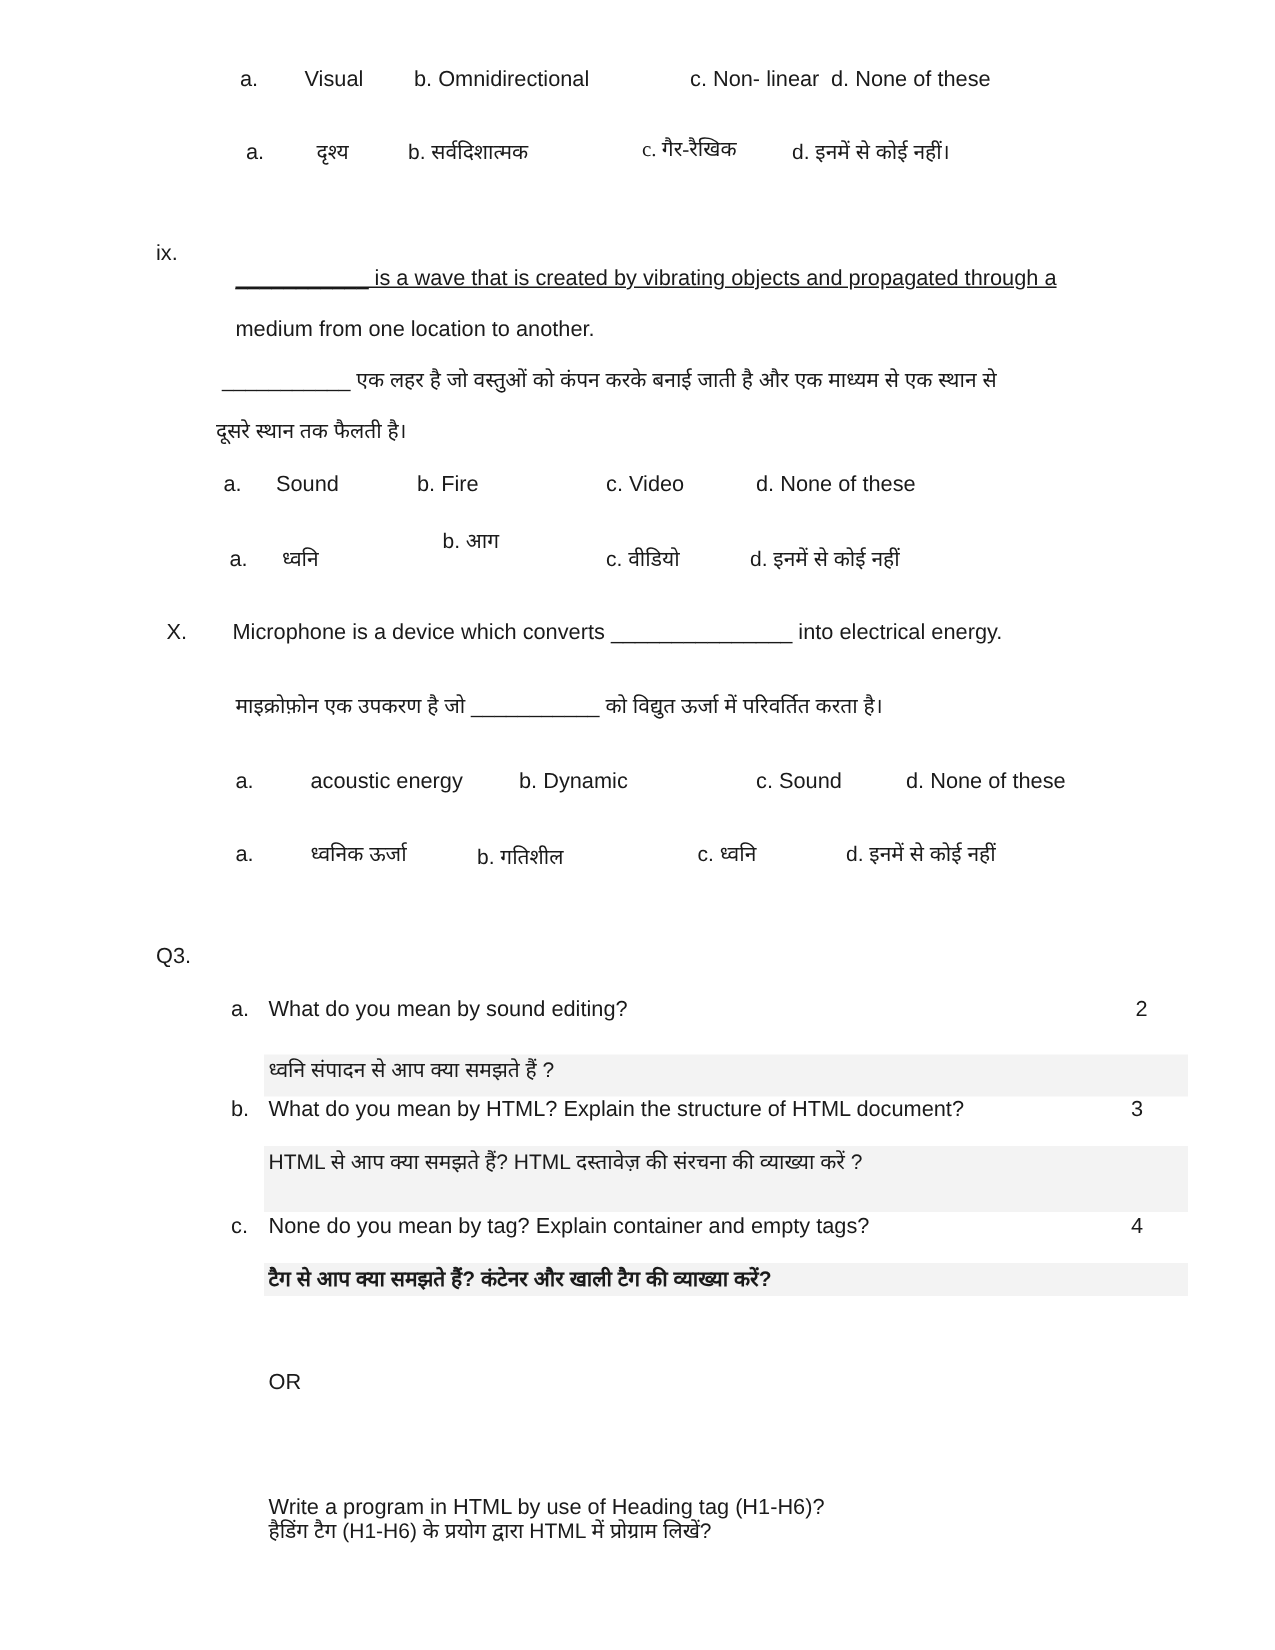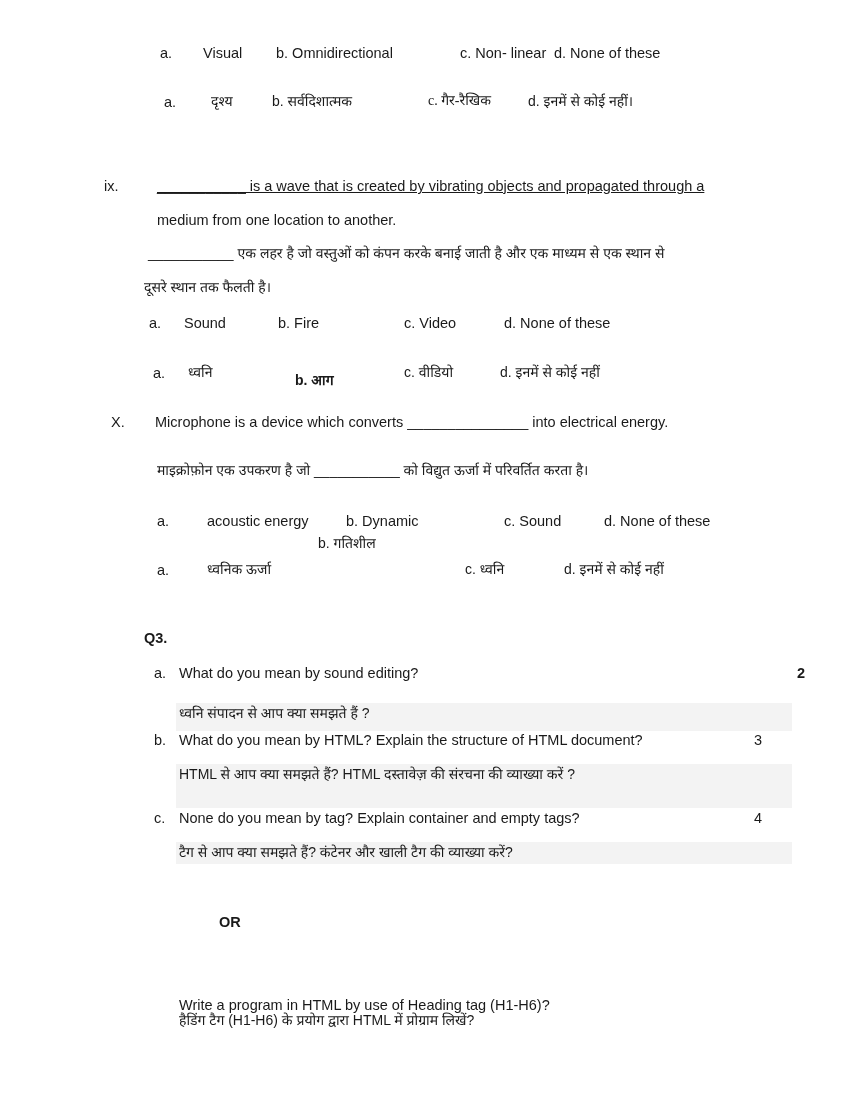--- a/index.html
+++ b/index.html
@@ -3,21 +3,21 @@
 <meta charset="utf-8">
 <style>
   html, body { margin: 0; padding: 0; background: #ffffff; }
   body {
     width: 850px; height: 1100px; position: relative; overflow: hidden;
     font-family: "Liberation Sans", "DejaVu Sans", sans-serif;
     font-size: 14.5px; color: #1a1a1a;
   }
   .abs { position: absolute; white-space: nowrap; line-height: 1; }
   .shade { position: absolute; background: #f3f3f3; }
-  .bold { font-weight: bold; margin-left: 40px; }
+  .bold { font-weight: normal; }
   .hi { font-size: 14px; }
 </style>
 </head>
 <body>
 
 <div>
   <span class="abs" style="left:160px;top:46px;">a.</span>
   <span class="abs" style="left:203px;top:46px;">Visual</span>
   <span class="abs" style="left:276px;top:46px;">b. Omnidirectional</span>
   <span class="abs" style="left:460px;top:46px;">c. Non- linear</span>
@@ -26,53 +26,53 @@
 
 <div>
   <span class="abs" style="left:164px;top:95px;">a.</span>
   <span class="abs hi" style="left:211px;top:94px;">दृश्य</span>
   <span class="abs hi" style="left:272px;top:94px;">b.  सर्वदिशात्मक</span>
   <span class="abs hi" style="left:428px;top:94px;font-family:Liberation Serif, serif;">c.  गैर-रैखिक</span>
   <span class="abs hi" style="left:528px;top:94px;">d. इनमें से कोई नहीं।</span>
 </div>
 
 <div>
-  <span class="abs" style="left:104px;top:179px;">ix.</span>
+  <span class="abs" style="left:104px;top:162px;">ix.</span>
   <span class="abs" style="left:157px;top:179px;text-decoration:underline;">___________ is a wave that is created by vibrating objects and propagated through a</span>
   <span class="abs" style="left:157px;top:213px;">medium  from one location to another.</span>
   <span class="abs hi" style="left:148px;top:246px;">___________ एक लहर है जो वस्तुओं को कंपन करके बनाई जाती है और एक माध्यम से एक स्थान से</span>
   <span class="abs hi" style="left:144px;top:280px;">दूसरे    स्थान तक फैलती है।</span>
 
   <span class="abs" style="left:149px;top:316px;">a.</span>
   <span class="abs" style="left:184px;top:316px;">Sound</span>
   <span class="abs" style="left:278px;top:316px;">b.  Fire</span>
   <span class="abs" style="left:404px;top:316px;">c. Video</span>
   <span class="abs" style="left:504px;top:316px;">d. None of these</span>
 
   <span class="abs" style="left:153px;top:366px;">a.</span>
   <span class="abs hi" style="left:188px;top:365px;">ध्वनि</span>
-  <span class="abs hi" style="left:295px;top:373px;font-weight:bold;">b.  आग</span>
+  <span class="abs hi" style="left:295px;top:353px;">b.  आग</span>
   <span class="abs hi" style="left:404px;top:365px;">c. वीडियो</span>
   <span class="abs hi" style="left:500px;top:365px;">d.  इनमें से कोई नहीं</span>
 </div>
 
 <div>
   <span class="abs" style="left:111px;top:415px;">X.</span>
   <span class="abs" style="left:155px;top:415px;">Microphone is a device  which  converts  _______________ into electrical energy.</span>
   <span class="abs hi" style="left:157px;top:463px;">माइक्रोफ़ोन एक उपकरण है जो ___________ को विद्युत ऊर्जा में परिवर्तित करता है।</span>
 
   <span class="abs" style="left:157px;top:514px;">a.</span>
   <span class="abs" style="left:207px;top:514px;">acoustic energy</span>
   <span class="abs" style="left:346px;top:514px;">b. Dynamic</span>
   <span class="abs" style="left:504px;top:514px;">c.  Sound</span>
   <span class="abs" style="left:604px;top:514px;">d. None of these</span>
 
   <span class="abs" style="left:157px;top:563px;">a.</span>
   <span class="abs hi" style="left:207px;top:562px;">ध्वनिक ऊर्जा</span>
-  <span class="abs hi" style="left:318px;top:536px;">b.  गतिशील</span>
+  <span class="abs hi" style="left:318px;top:564px;">b.  गतिशील</span>
   <span class="abs hi" style="left:465px;top:562px;">c.  ध्वनि</span>
   <span class="abs hi" style="left:564px;top:562px;">d.  इनमें से कोई नहीं</span>
 </div>
 
 <div>
   <span class="abs bold" style="left:104px;top:631px;">Q3.</span>
 
   <div class="shade" style="left:176px;top:703px;width:616px;height:28px;"></div>
   <div class="shade" style="left:176px;top:764px;width:616px;height:44px;"></div>
   <div class="shade" style="left:176px;top:842px;width:616px;height:22px;"></div>
@@ -83,18 +83,18 @@
   <span class="abs hi" style="left:179px;top:706px;">ध्वनि संपादन से आप क्या समझते हैं ?</span>
 
   <span class="abs" style="left:154px;top:733px;">b.</span>
   <span class="abs" style="left:179px;top:733px;">What do you mean by HTML? Explain the structure of HTML document?</span>
   <span class="abs" style="left:754px;top:733px;">3</span>
   <span class="abs hi" style="left:179px;top:767px;">HTML  से आप क्या समझते हैं? HTML दस्तावेज़ की संरचना की व्याख्या करें  ?</span>
 
   <span class="abs" style="left:154px;top:811px;">c.</span>
   <span class="abs" style="left:179px;top:811px;">None do you mean by tag? Explain container and empty tags?</span>
   <span class="abs" style="left:754px;top:811px;">4</span>
-  <span class="abs hi" style="left:179px;top:845px;">टैग से आप क्या समझते हैं?  कंटेनर और खाली टैग की व्याख्या करें?</span>
+  <span class="abs hi" style="left:179px;top:845px;font-weight:bold;">टैग से आप क्या समझते हैं?  कंटेनर और खाली टैग की व्याख्या करें?</span>
 
   <span class="abs bold" style="left:179px;top:915px;">OR</span>
   <span class="abs" style="left:179px;top:964px;margin-top:34px;">Write a program in HTML by use of Heading tag (H1-H6)?</span>
   <span class="abs hi" style="left:179px;top:1013px;">हैडिंग टैग (H1-H6) के प्रयोग द्वारा HTML में प्रोग्राम लिखें?</span>
 </div>
 
 </body></html>

